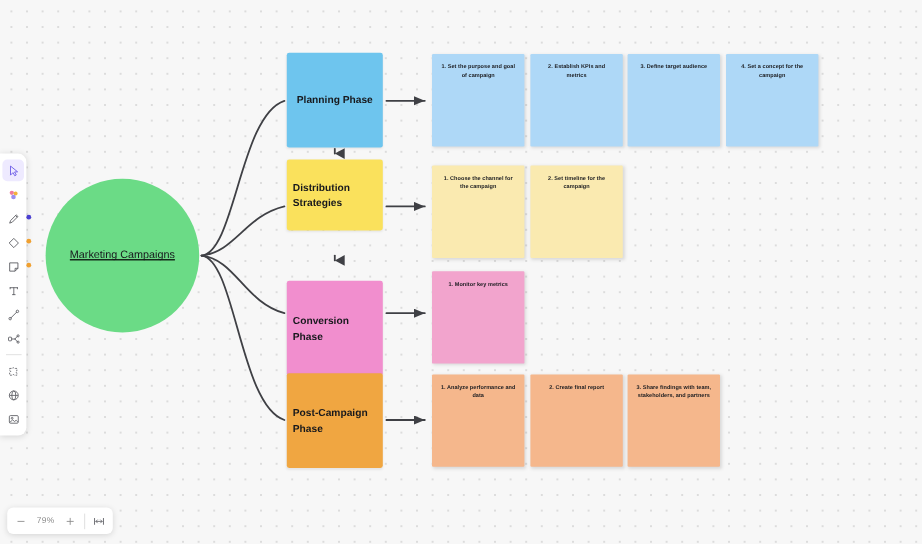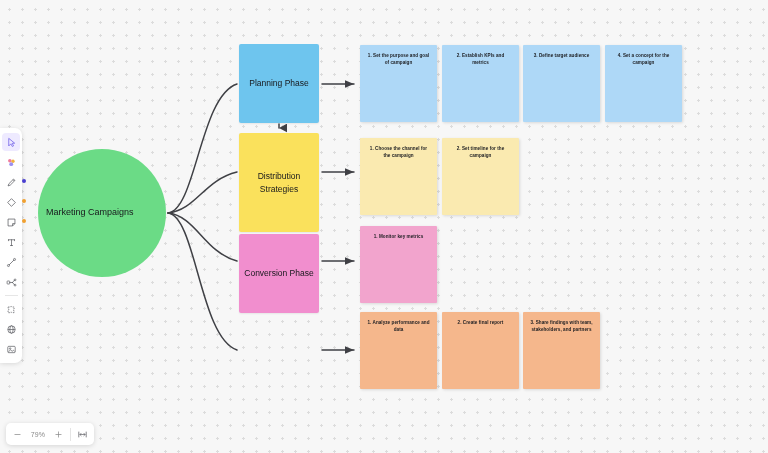--- a/index.html
+++ b/index.html
@@ -90,46 +90,45 @@
 
   
   #canvas { position: absolute; inset: 0; }
   #links { position: absolute; left: 0; top: 0; width: 768px; height: 453px; z-index: 1; }
 
   .circle-node {
     position: absolute;
     width: 128px; height: 128px;
     border-radius: 50%;
     background: #6bdb86;
-    display: flex; align-items: center; 
+    display: flex; align-items: center; justify-content: center;
     z-index: 5;
-    left: 38px; top: 149px;
+    left: 38px; top: 149px; text-decoration: underline;
   }
   .circle-node span {
     font-size: 9px;
     color: #17181c;
     font-weight: 400;
     text-align: center;
     padding: 0 8px;
     line-height: 1.25;
   }
 
   .phase {
     position: absolute;
     width: 80px;
     border-radius: 2px;
     display: flex; align-items: center; justify-content: center;
     z-index: 5;
     box-shadow: 0 1px 2px rgba(0,0,0,0.07);
   }
   .phase span {
     font-size: 8.5px;
-    font-weight: 400;
+    font-weight: 700;
     color: #17181c;
-    text-align: center;
     line-height: 1.45;
     padding: 0 5px;
   }
 
   .note {
     position: absolute;
     width: 77px; height: 77px;
     border-radius: 1px;
     z-index: 5;
     box-shadow: 1px 1px 3px rgba(0,0,0,0.12);
@@ -183,25 +182,28 @@
       </g>
     </svg>
 
     <div class="circle-node">
       <span>Marketing Campaigns</span>
     </div>
 
     <div class="phase" style="left:239px; top:44px; height:79px; background:#6ec5ee;">
       <span>Planning Phase</span>
     </div>
-    <div class="phase" style="left:239px; top:133px; height:99px; background:#fae15c;">
+    <div class="phase" style="left:239px; top:133px; height:59px; background:#fae15c;">
       <span>Distribution Strategies</span>
     </div>
     <div class="phase" style="left:239px; top:222px; height:79px; background:#f18ece;margin-top:12px;">
       <span>Conversion Phase</span>
+    </div>
+    <div class="phase" style="left:239px; top:311px; height:79px; background:#f0a641;">
+      <span>Post-Campaign Phase</span>
     </div>
 
     <div class="note" style="left:360px; top:45px; background:#aed8f7;">
       <span>1. Set the purpose and goal of campaign</span>
     </div>
     <div class="note" style="left:442px; top:45px; background:#aed8f7;">
       <span>2.  Establish KPIs and metrics</span>
     </div>
     <div class="note" style="left:523px; top:45px; background:#aed8f7;">
       <span>3. Define target audience</span>

